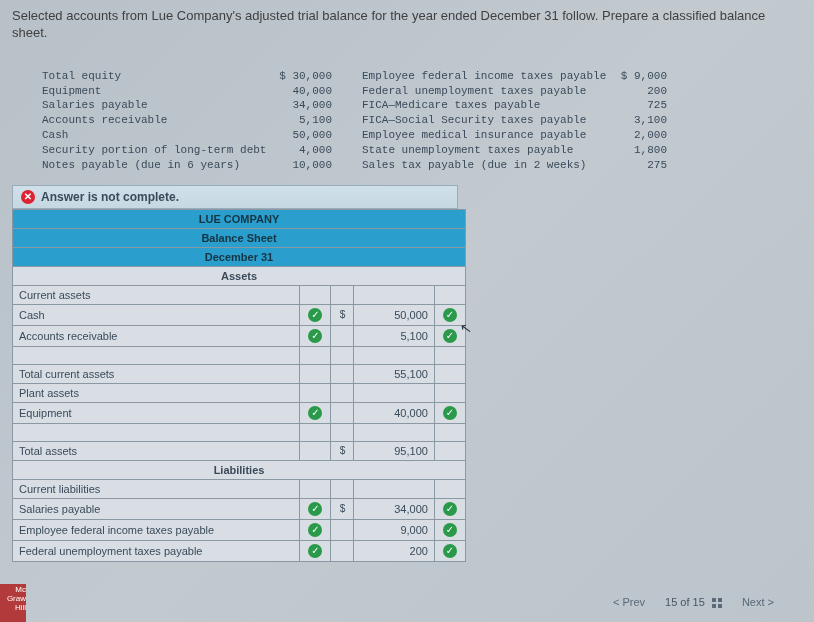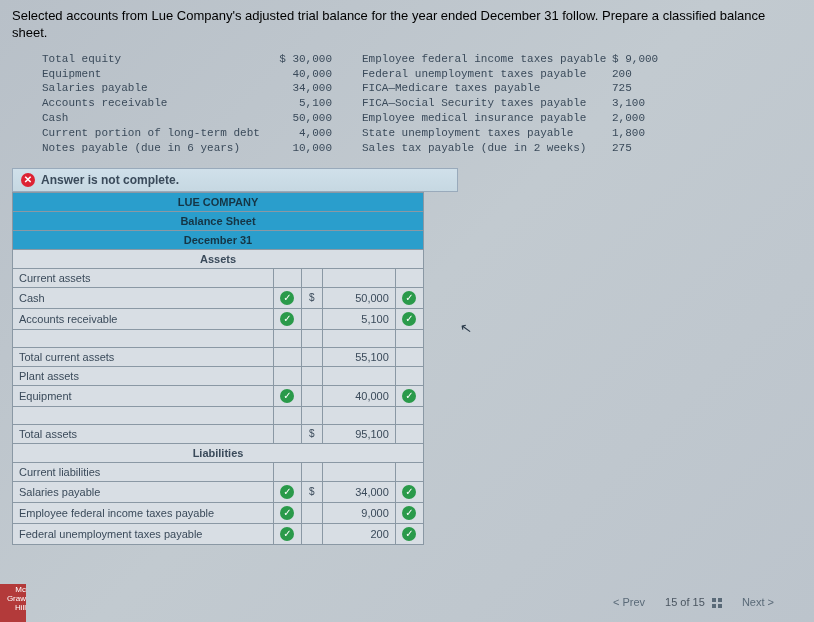--- a/index.html
+++ b/index.html
@@ -12,36 +12,36 @@
     height: 622px;
     overflow: hidden;
     position: relative;
     color: #4a5560;
   }
   .page {
     padding: 8px 12px 0 12px;
   }
   .instruction {
     font-size: 13px;
-    color: #000000;
-    margin-bottom: 10px;
+    color: #404040;
+    margin-bottom: 27px;
     line-height: 1.3;
   }
   .accounts {
     display: flex;
     gap: 30px;
     font-family: 'Courier New', monospace;
     font-size: 11px;
     color: #3a4a5a;
     margin: 6px 0 12px 30px;
   }
   .accounts .col-label { width: 230px; }
   .accounts .col-amt { width: 60px; text-align: right; }
   .accounts .col-label2 { width: 250px; }
-  .accounts .col-amt2 { width: 55px; text-align: left; }
+  .accounts .col-amt2 { width: 55px; text-align: right; }
   .accounts .row { display: flex; line-height: 1.35; }
 
   .answer-banner {
     background: linear-gradient(#d0e0ea,#c6d8e2);
     border: 1px solid #9ab;
     font-size: 12px;
     font-weight: bold;
     color: #3a4a5a;
     padding: 4px 8px;
     display: flex;
@@ -56,21 +56,21 @@
     background: #d23;
     color: #fff;
     font-size: 10px;
     line-height: 14px;
     text-align: center;
     font-weight: bold;
   }
 
   table.bs {
     border-collapse: collapse;
-    width: 412px;
+    width: 454px;
     font-size: 11px;
     color: #3a4a5a;
     background: #d8dee4;
   }
   table.bs td, table.bs th {
     border: 1px solid #8a98a4;
     padding: 3px 6px;
     height: 18px;
   }
   .hdr {
@@ -167,21 +167,21 @@
         </div>
       <div class="row">
           <div class="col-label">Accounts receivable</div>
           <div class="col-amt">5,100</div>
         </div>
       <div class="row">
           <div class="col-label">Cash</div>
           <div class="col-amt">50,000</div>
         </div>
       <div class="row">
-          <div class="col-label">Current portion of long-term debt</div>
+          <div class="col-label">Security portion of long-term debt</div>
           <div class="col-amt">4,000</div>
         </div>
       <div class="row">
           <div class="col-label">Notes payable (due in 6 years)</div>
           <div class="col-amt">10,000</div>
         </div>
     </div>
     <div>
       <div class="row">
           <div class="col-label2">Employee federal income taxes payable</div>

